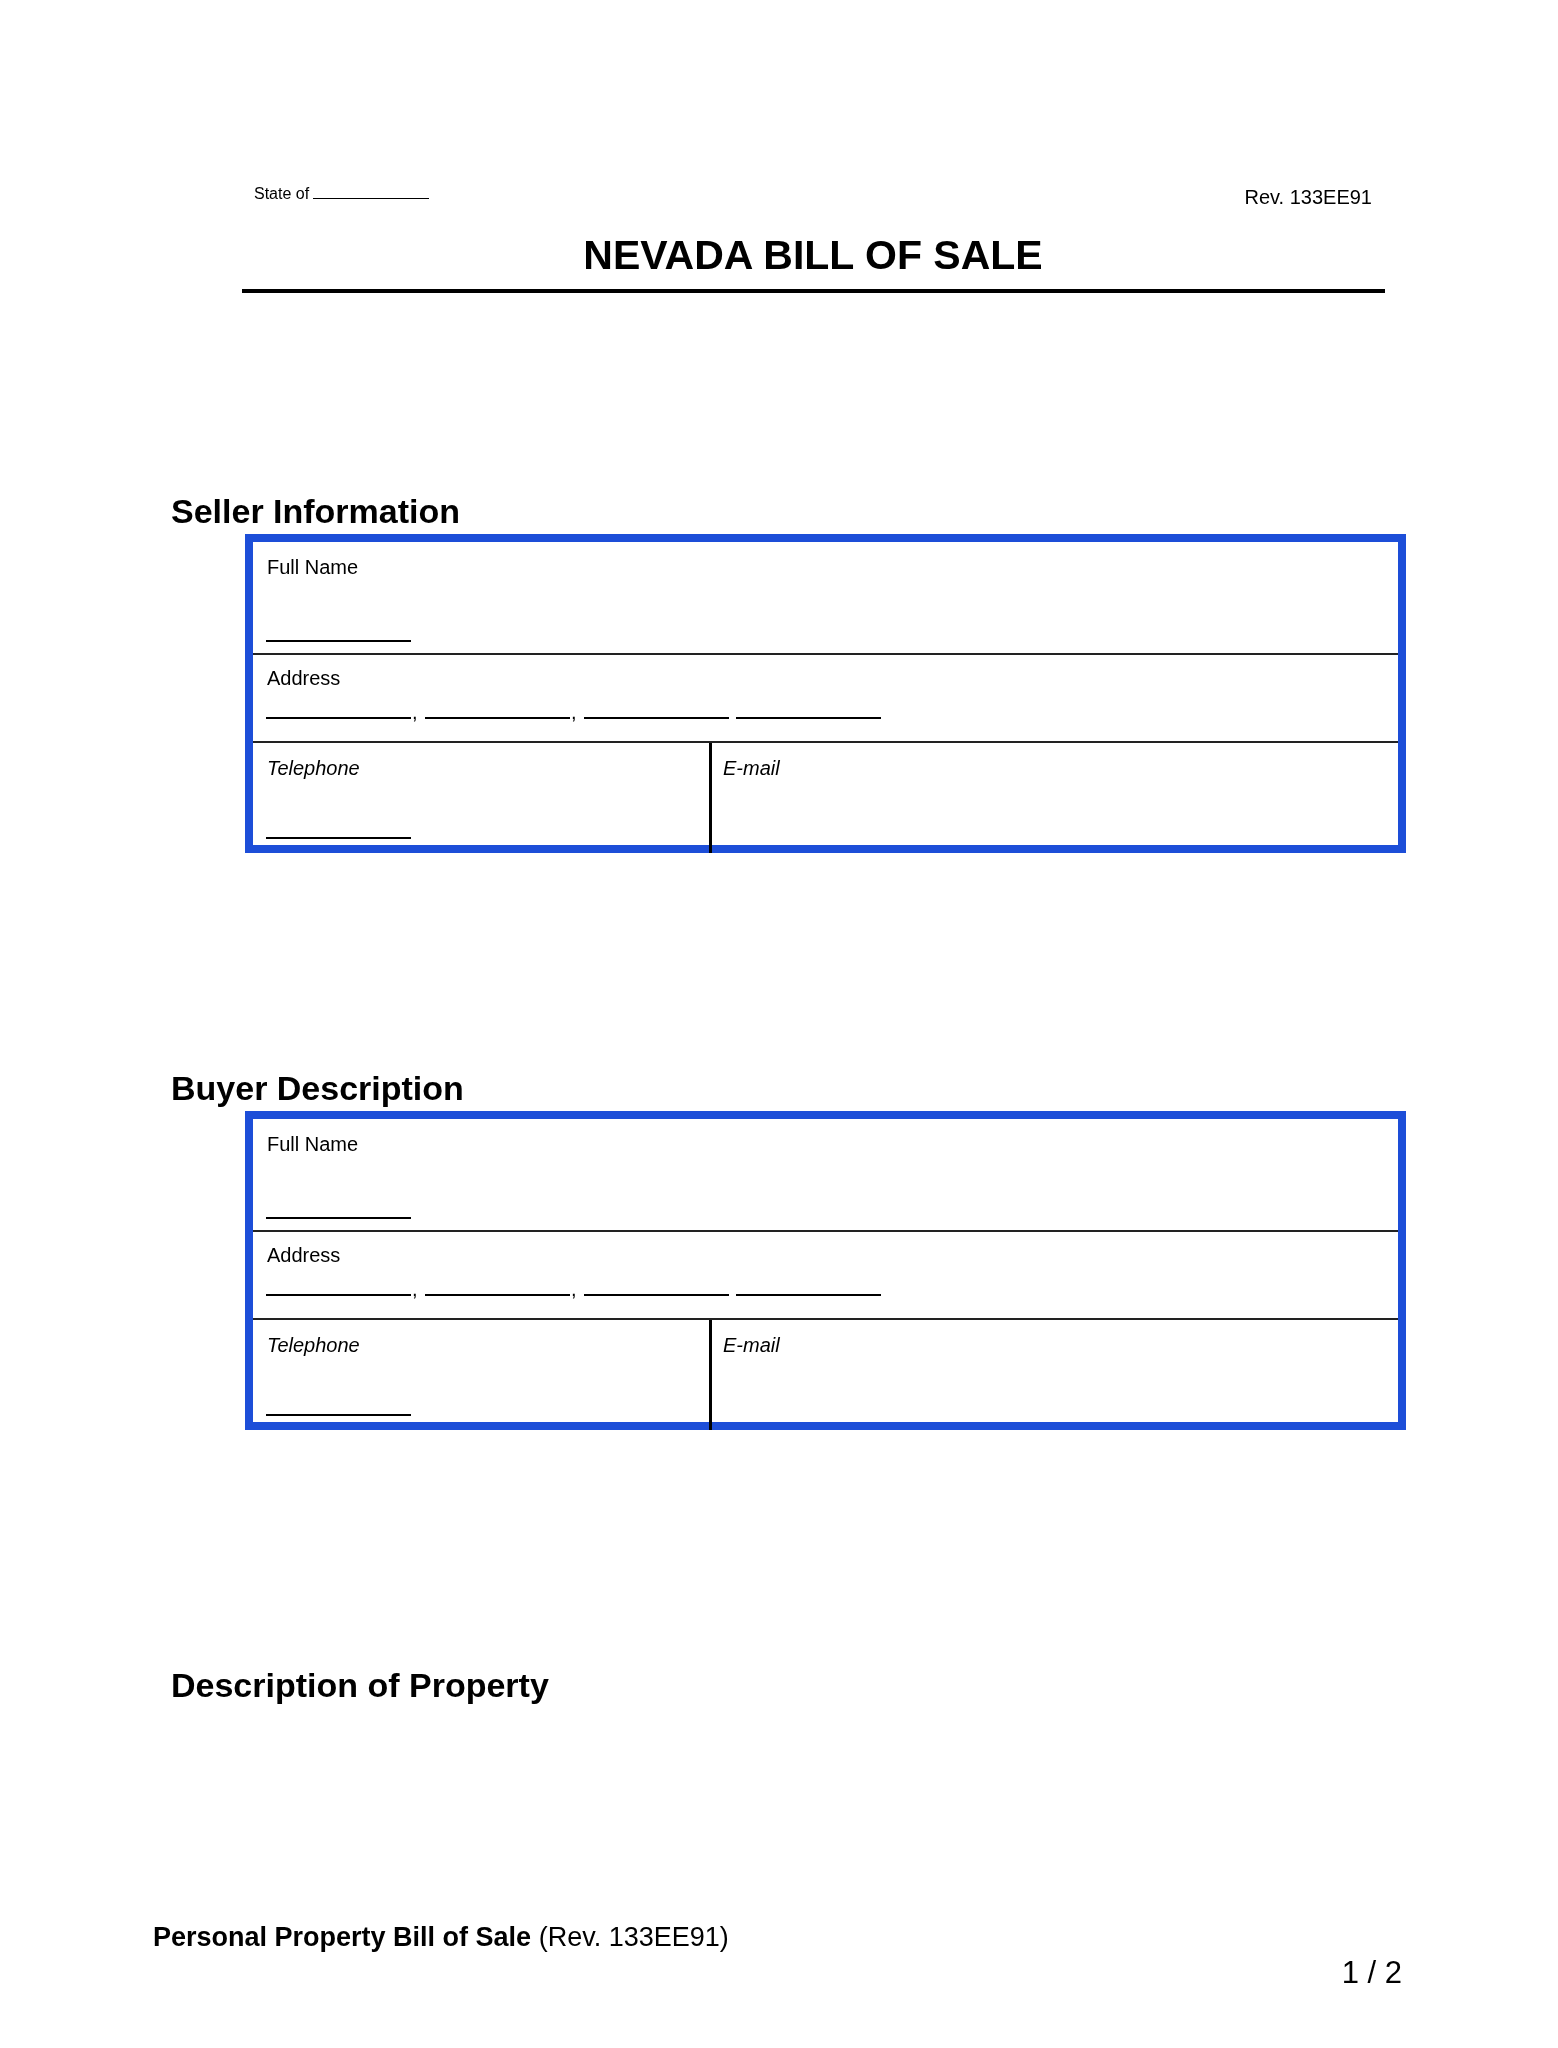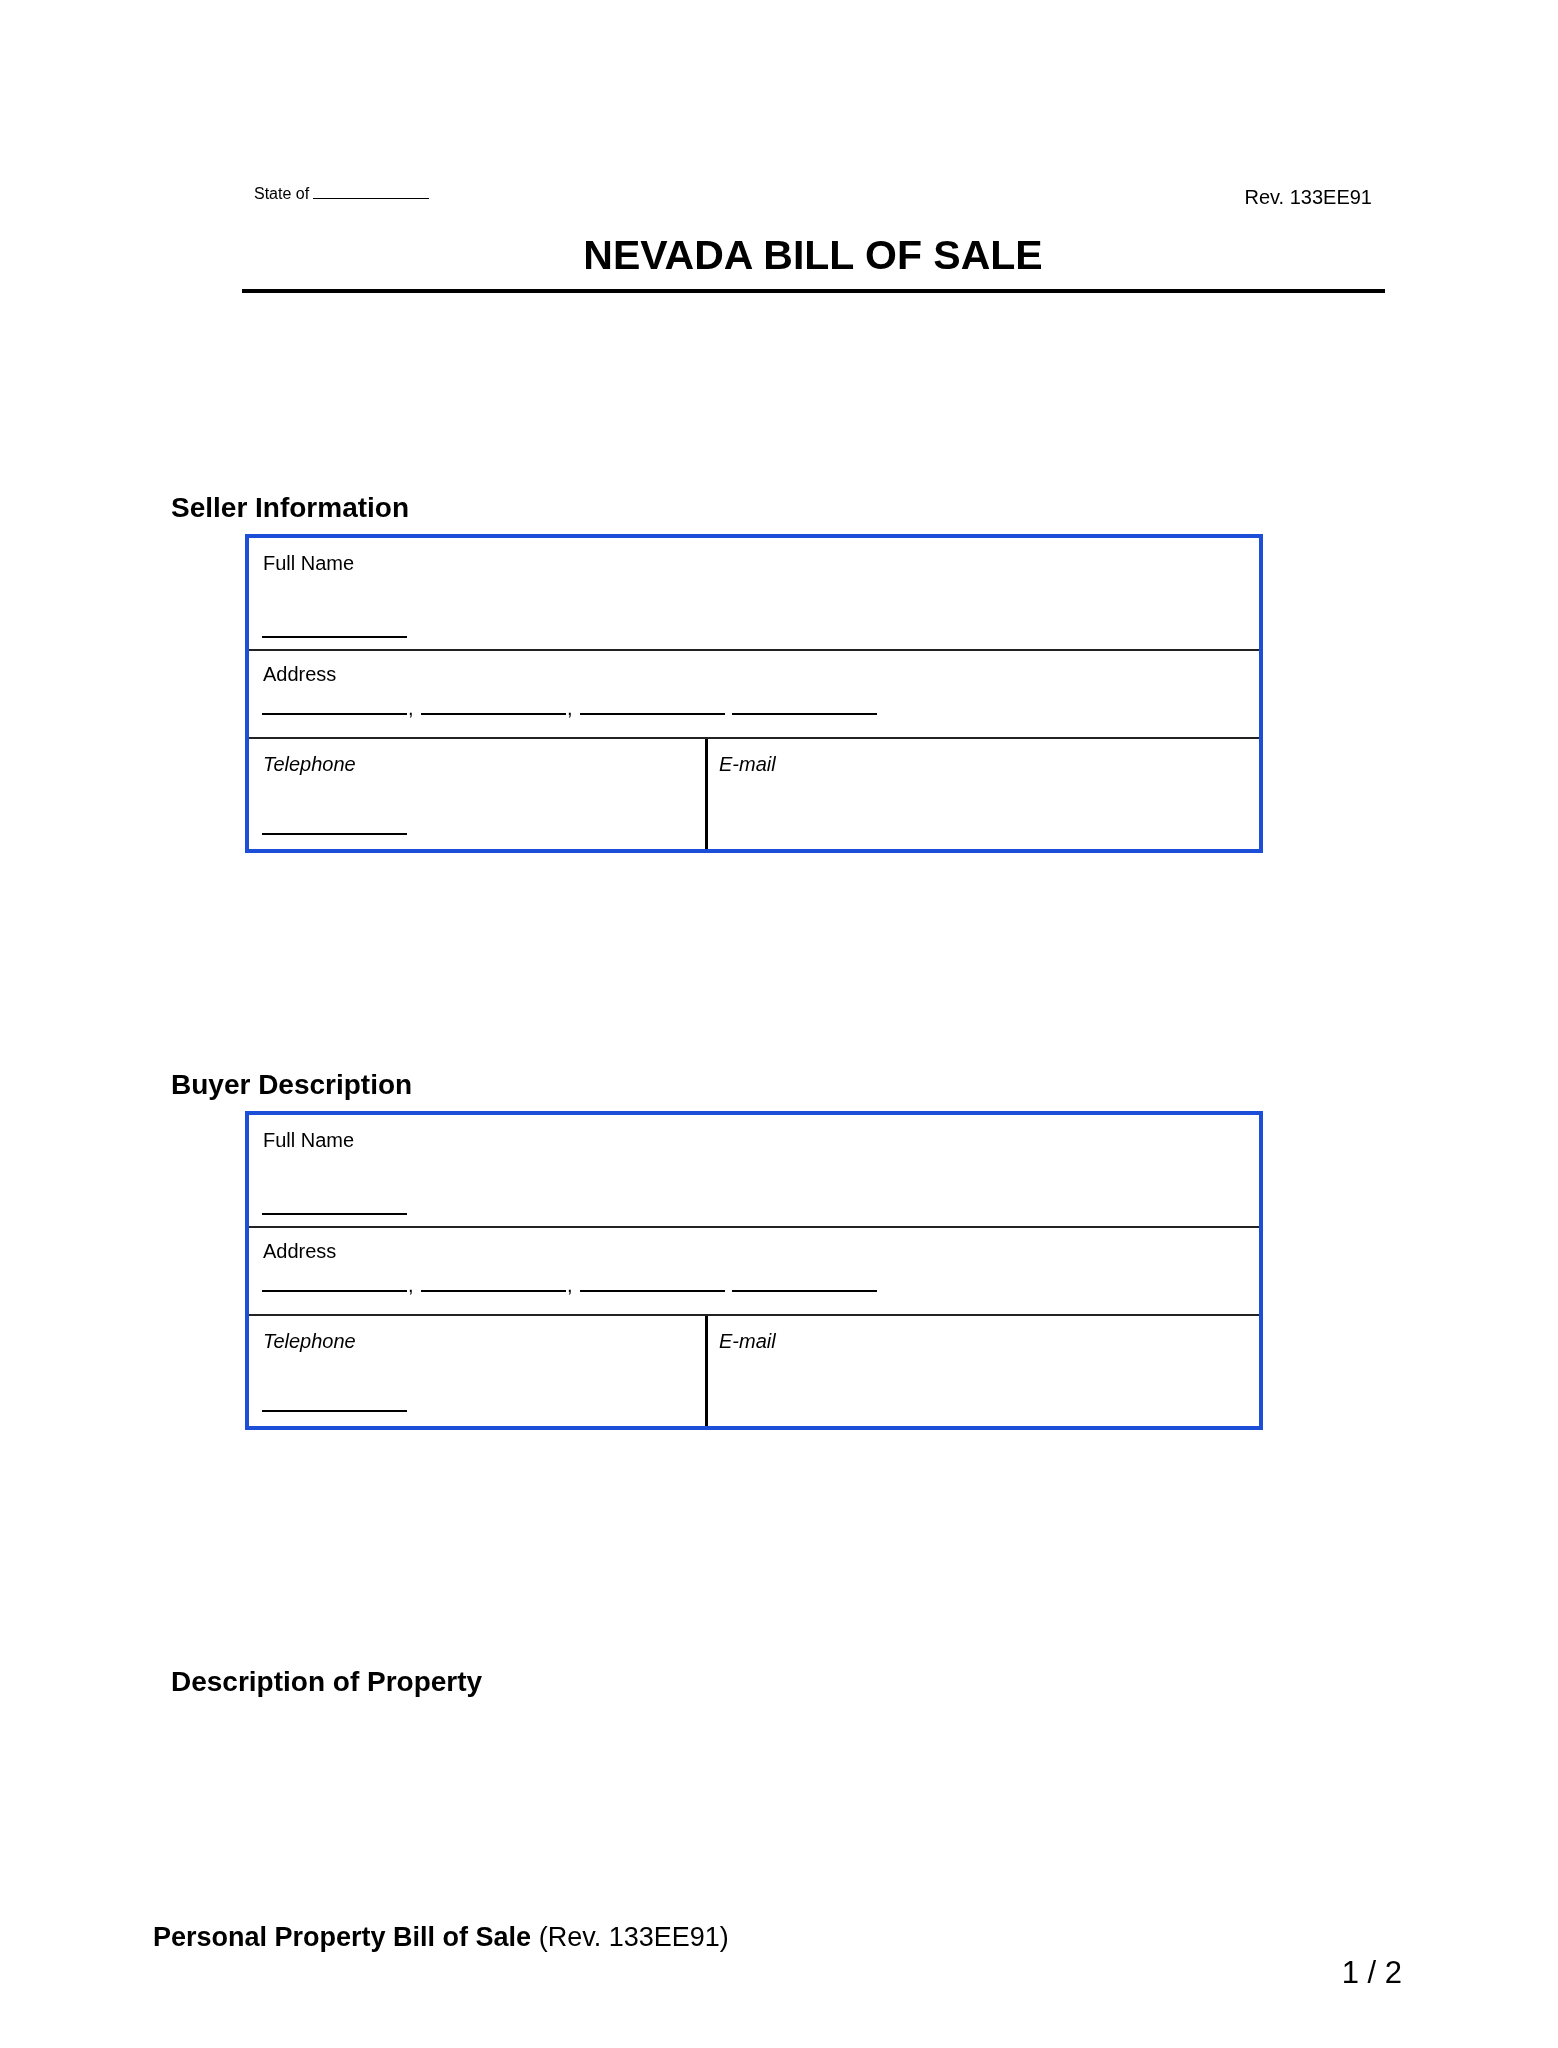--- a/index.html
+++ b/index.html
@@ -4,22 +4,22 @@
 <style>
   html, body { margin: 0; padding: 0; background: #ffffff; }
   body { width: 1558px; height: 2048px; position: relative; overflow: hidden;
          font-family: "Liberation Sans", sans-serif; color: #000; }
   .abs { position: absolute; }
   .state-line { left: 254px; top: 180px; font-size: 16px; }
   .blank-short { display: inline-block; width: 116px; border-bottom: 1.5px solid #000; height: 18px; vertical-align: baseline; margin-left: 4px; }
   .rev { right: 186px; top: 186px; font-size: 20px; }
   .title { left: 0; width: 1626px; text-align: center; top: 232px; font-size: 41px; font-weight: bold; letter-spacing: 0px; }
   .title-rule { left: 242px; top: 289px; width: 1143px; height: 4px; background: #000; }
-  .section-heading { left: 171px; font-size: 28px; font-weight: bold; }
-  .info-table { left: 245px; width: 1018px; border: 4px solid #1d4ed8; box-sizing: border-box; }
+  .section-heading { left: 171px; font-size: 34px; font-weight: bold; }
+  .info-table { left: 245px; width: 1161px; border: 8px solid #1d4ed8; box-sizing: border-box; }
   .row { position: relative; border-bottom: 2px solid #222; box-sizing: border-box; }
   .row:last-child { border-bottom: none; font-style: italic; }
   .cell-label { position: absolute; left: 14px; font-size: 20px; }
   .uline { position: absolute; height: 0; border-bottom: 2px solid #000; width: 145px; }
   .comma { position: absolute; font-size: 20px; }
   .split { position: absolute; top: 0; bottom: 0; left: 456px; width: 3px; background: #000; }
   .footer-left { left: 153px; top: 1922px; font-size: 27px; }
   .footer-left b { font-weight: bold; }
   .page-num { right: 156px; top: 1955px; font-size: 31px; text-align: center; }
 </style>

